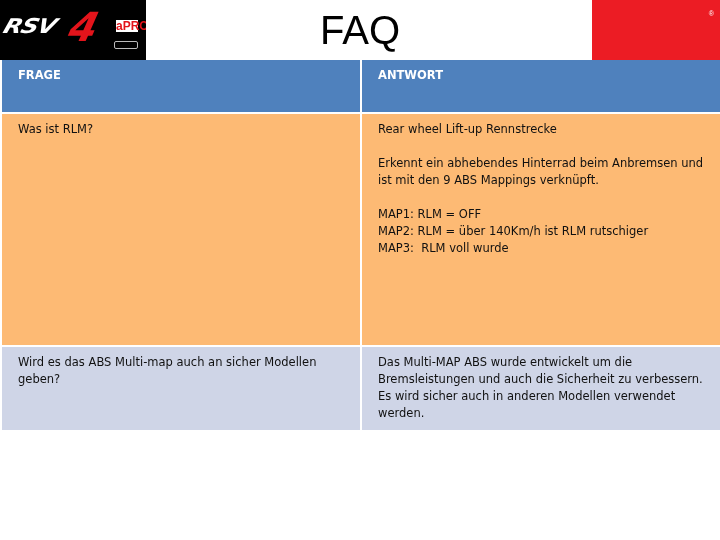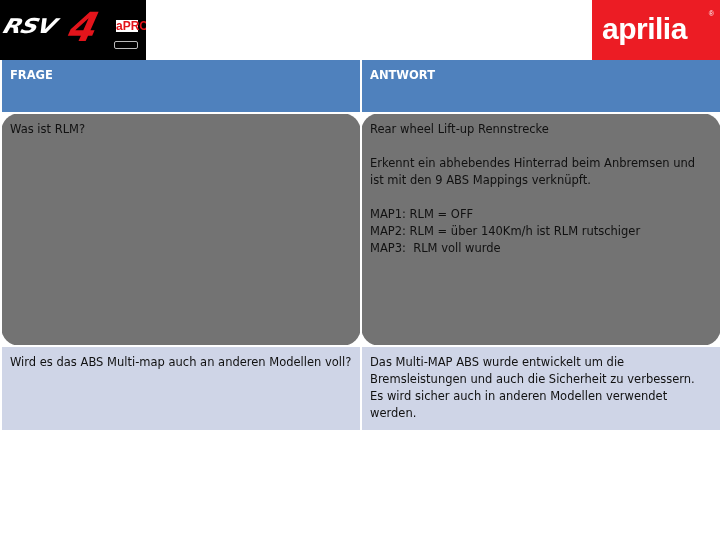--- a/index.html
+++ b/index.html
@@ -104,58 +104,58 @@
       width: 720px;
       border-collapse: collapse;
       table-layout: fixed;
       font-family: "DejaVu Sans", sans-serif;
       font-size: 11.5px;
       color: #111111;
     }
     .faq-table td, .faq-table th {
       vertical-align: top;
       text-align: left;
-      padding: 7px 8px 4px 8px;
+      padding: 7px 8px 4px 16px;
       border: 2px solid #ffffff;
       line-height: 17px;
       font-weight: normal;
       margin-top: 15px;
     }
     .faq-table col.c1 { width: 360px; }
     .faq-table col.c2 { width: 360px; }
     .faq-table th {
       background: #4f81bd;
       color: #ffffff;
       font-weight: bold;
       height: 41px;
       border-top: 0;
     }
     .row-dark td { background: #cfd5e7; }
-    .row-light td { background: #737373; border-radius: 19px; }
+    .row-light td { background: #fdba74; }
     .r1 td { height: 101px; }
     .r2 td { height: 220px; }
     .r3 td { height: 72px; }
     .line { display: block; white-space: pre-wrap; }
     .blank { display: block; height: 17px; }
   </style>
 </head>
 <body>
 
 <div class="slide">
 
   <div class="logo-rsv4">
     <span class="rsv-text">RSV</span>
     <span class="four">4</span>
     <span class="aprc">aPRC</span>
     <span class="small-badge"></span>
   </div>
 
+  <div class="title">FAQ</div>
 
   <div class="logo-aprilia">
-    <span class="brand">aprilia</span>
     <span class="reg">®</span>
   </div>
 
   <table class="faq-table">
     <colgroup>
         <col class="c1">
         <col class="c2">
       </colgroup>
     <thead>
       <tr>
@@ -173,21 +173,21 @@
           <span class="blank"></span>
           <span class="line">Erkennt ein abhebendes Hinterrad beim Anbremsen und ist mit den 9 ABS Mappings verknüpft.</span>
           <span class="blank"></span>
           <span class="line">MAP1: RLM = OFF</span>
           <span class="line">MAP2: RLM = über 140Km/h ist RLM rutschiger</span>
           <span class="line">MAP3:  RLM voll wurde</span>
         </td>
       </tr>
       <tr class="row-dark r3">
         <td>
-          <span class="line">Wird es das ABS Multi-map auch an anderen Modellen voll?</span>
+          <span class="line">Wird es das ABS Multi-map auch an sicher Modellen geben?</span>
         </td>
         <td>
           <span class="line">Das Multi-MAP ABS wurde entwickelt um die Bremsleistungen und auch die Sicherheit zu verbessern.</span>
           <span class="line">Es wird sicher auch in anderen Modellen verwendet werden.</span>
         </td>
       </tr>
     </tbody>
   </table>
 
 </div>

